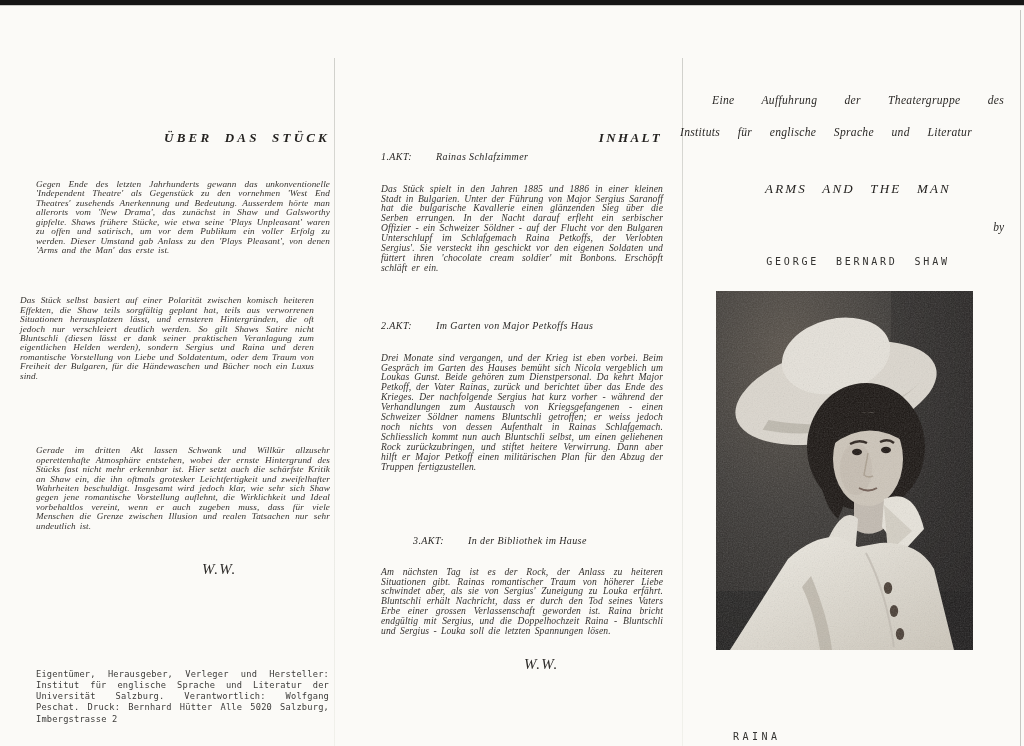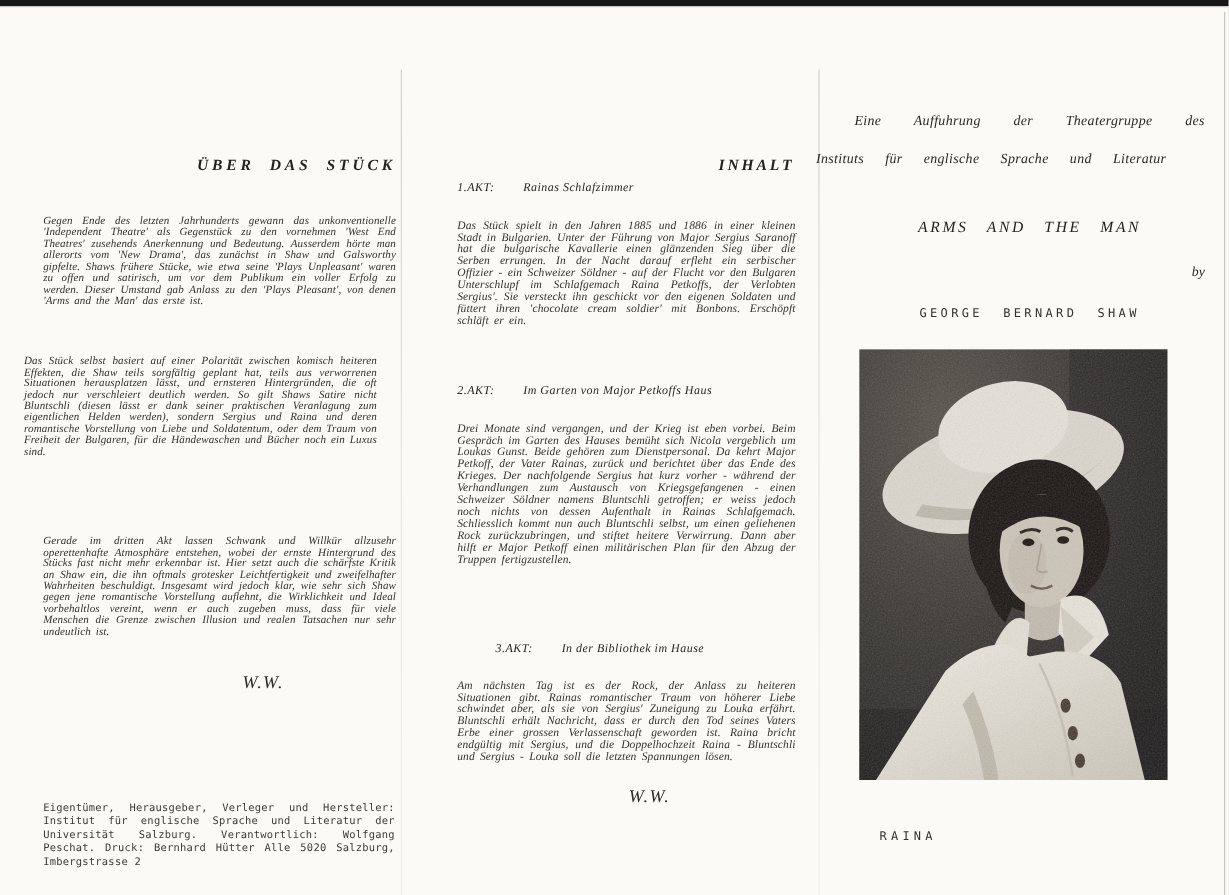--- a/index.html
+++ b/index.html
@@ -28,21 +28,21 @@
   .act-no{margin-right:24px;}
   .hdr-line{font-style:italic;font-size:11.6px;letter-spacing:.3px;word-spacing:4px;
             text-align:justify;text-align-last:justify;color:#2b2927;}
   .play-title{font-style:italic;font-size:13px;letter-spacing:2.2px;word-spacing:10px;
               text-align:center;color:#242220;}
   .byline{font-style:italic;font-size:11.5px;text-align:right;}
   .author{font-family:"DejaVu Sans Mono",monospace;font-size:10px;letter-spacing:2.8px;
           word-spacing:8px;text-align:center;color:#333230;}
   .photo{left:716px;top:291px;width:257px;height:359px;margin:0;padding:0;}
   .photo svg{display:block;width:100%;height:100%;}
-  .photo-caption{font-family:"DejaVu Sans Mono",monospace;font-size:10px;letter-spacing:3.5px;color:#343331;}
+  .photo-caption{font-family:"DejaVu Sans Mono",monospace;font-size:10px;letter-spacing:3.5px;color:#343331;margin-top:39px;}
 
   
   #l-heading{left:36px;top:119px;width:294px;}
   #l-p1{left:36px;top:152px;width:294px;margin-top:28px;}
   #l-p2{left:20px;top:287px;width:294px;}
   #l-p3{left:36px;top:437px;width:294px;}
   #l-sig{left:202px;top:561px;}
   #l-imprint{left:36px;top:660px;width:293px;}
 
   #m-heading{left:378px;top:119px;width:284px;letter-spacing:2.4px;}

